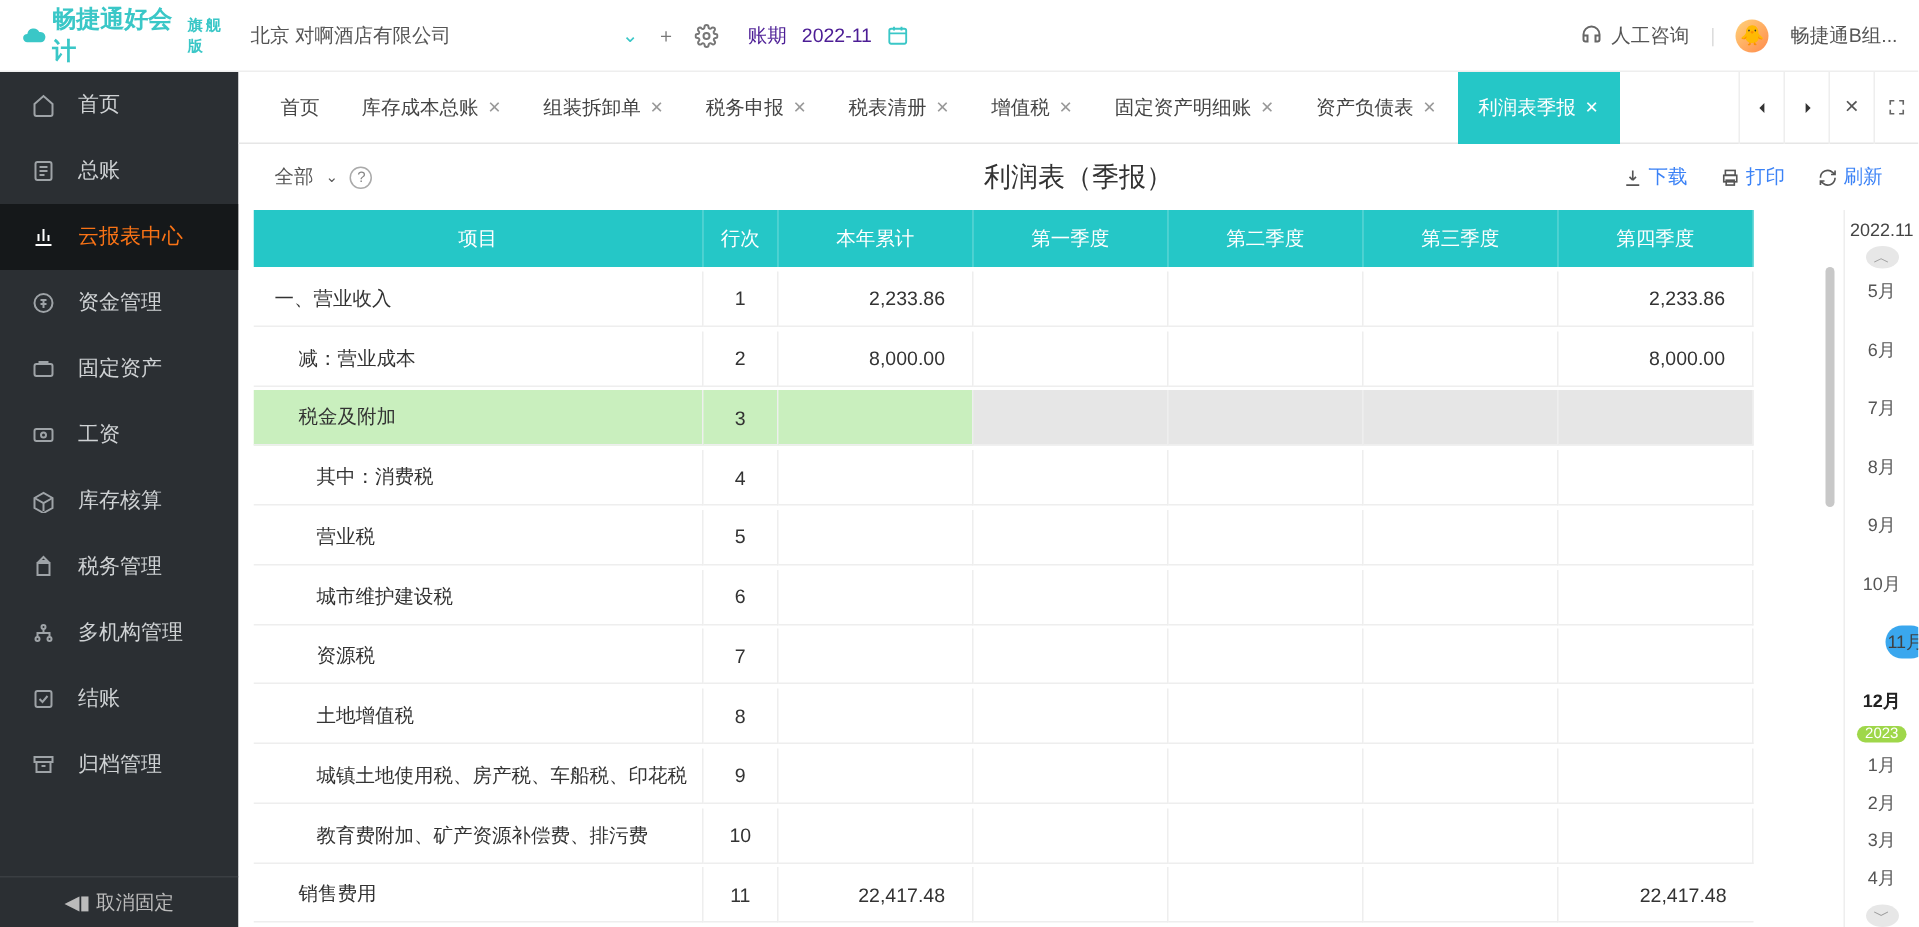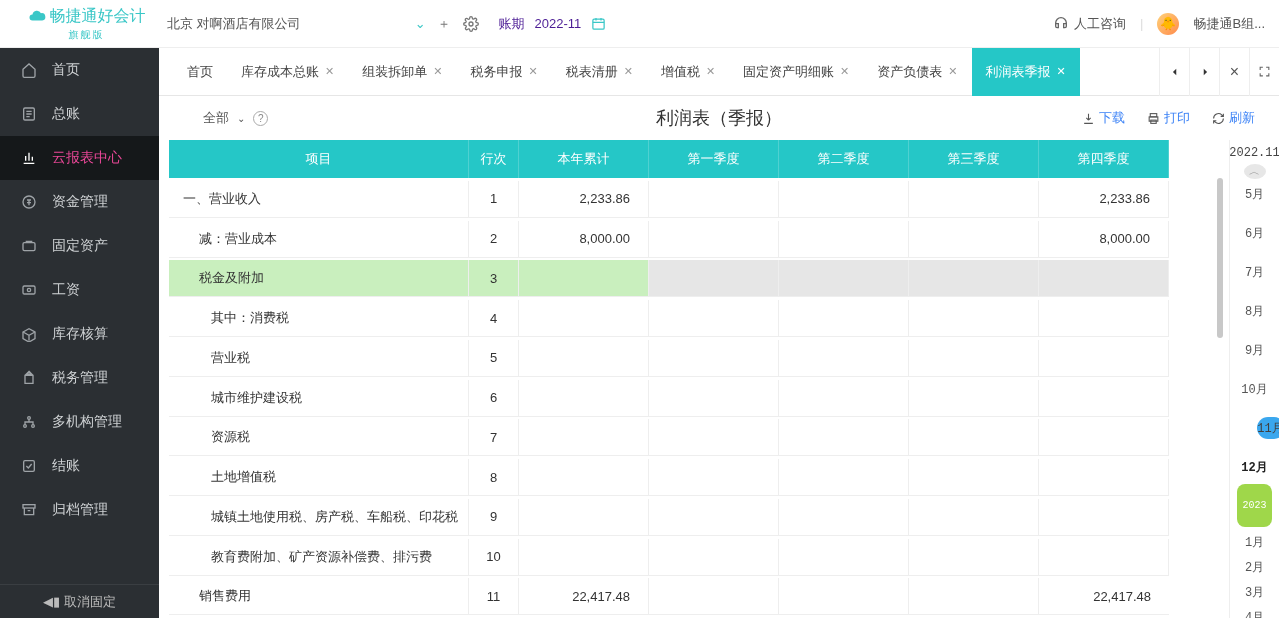--- a/index.html
+++ b/index.html
@@ -1,54 +1,54 @@
 <!DOCTYPE html>
 <html><head>
 <meta charset="utf-8">
 <style>
 * { margin: 0; padding: 0; box-sizing: border-box; }
 body { font-family: "Microsoft YaHei", -apple-system, sans-serif; font-size: 13px; color: #333; background: #fff; width: 1279px; height: 618px; overflow: hidden; position: relative; }
 
 
 .top-header { height: 48px; background: #fff; border-bottom: 1px solid #eee; display: flex; align-items: center; padding: 0 14px; }
-.logo-area { width: 145px; display: flex; align-items: center; color: #3ac7c7; font-size: 16px; font-weight: 400; flex-direction: column; justify-content: flex-start; }
+.logo-area { width: 145px; display: flex; align-items: center; color: #3ac7c7; font-size: 16px; font-weight: 700; flex-direction: row; justify-content: flex-start; }
 .logo-area .logo-main { display: flex; align-items: center; gap: 4px; }
 .logo-area .logo-sub { font-size: 10px; color: #3ac7c7; letter-spacing: 2px; margin-top: 1px; }
 .company-sel { display: flex; align-items: center; gap: 12px; color: #555; padding-left: 8px; }
 .company-sel .chev { color: #3ac7c7; }
 .company-sel .plus, .company-sel .gear { color: #777; cursor: pointer; }
 .period-area { display: flex; align-items: center; gap: 10px; margin-left: 20px; color: #4c1d95; }
 .period-area .period-val { }
 .period-area .cal-icon { color: #3ac7c7; }
 .flex-spacer { flex: 1; }
 .right-actions { display: flex; align-items: center; gap: 14px; color: #555; }
 .right-actions .avatar { width: 22px; height: 22px; border-radius: 50%; background: linear-gradient(135deg,#ffd27a,#ff8b4c); display: inline-flex; align-items: center; justify-content: center; font-size: 13px; }
 
 
 .sidebar { position: absolute; left: 0; top: 48px; bottom: 0; width: 159px; background: #2b2f33; color: #cfd2d4; display: flex; flex-direction: column; }
 .sidebar-item { height: 44px; display: flex; align-items: center; gap: 14px; padding: 0 20px; cursor: pointer; font-size: 14px; }
-.sidebar-item.active { background: #15181a; color: #ec4899; }
+.sidebar-item.active { background: #15181a; color: #f97316; }
 .sidebar-item .icon { width: 18px; display: inline-flex; justify-content: center; color: #9ea3a7; }
 .sidebar-item.active .icon { color: #fff; }
 .sidebar-bottom { margin-top: auto; height: 34px; display: flex; align-items: center; justify-content: center; color: #bbb; font-size: 13px; border-top: 1px solid #3a3e42; cursor: pointer; gap: 4px; }
 
 
 .main { position: absolute; left: 159px; top: 48px; right: 0; bottom: 0; background: #fff; display: flex; flex-direction: column; }
 
 
 .tabs-row { height: 48px; display: flex; align-items: center; border-bottom: 1px solid #e6e6e6; padding-left: 14px; }
 .tab { height: 48px; display: flex; align-items: center; padding: 0 14px; font-size: 13px; color: #444; gap: 6px; cursor: pointer; }
 .tab .close { color: #999; font-size: 11px; }
 .tab.active { background: #25c7c7; color: #fff; }
 .tab.active .close { color: #fff; }
 .tab-ctrl { width: 30px; height: 48px; display: flex; align-items: center; justify-content: center; color: #555; cursor: pointer; border-left: 1px solid #eee; }
 .tab-ctrl:first-of-type { border-left: none; }
 
 
-.sub-toolbar { height: 44px; display: flex; align-items: center; padding: 0 24px 0 44px; text-align: right; }
+.sub-toolbar { height: 44px; display: flex; align-items: center; padding: 0 24px 0 24px; text-align: right; }
 .sub-toolbar .filter-all { display: flex; align-items: center; gap: 8px; color: #555; cursor: pointer; }
 .sub-toolbar .qmark { width: 15px; height: 15px; border: 1px solid #aaa; border-radius: 50%; display: inline-flex; align-items: center; justify-content: center; font-size: 10px; color: #888; }
 .sub-toolbar .title { position: absolute; left: 50%; transform: translateX(-50%); font-size: 18px; color: #333; }
 .sub-toolbar .right-tools { margin-left: auto; display: flex; align-items: center; gap: 22px; color: #3b82f6; }
 .sub-toolbar .right-tools .tool { display: flex; align-items: center; gap: 4px; cursor: pointer; }
 
 
 .table-wrap { position: relative; flex: 1; overflow: hidden; padding: 0 10px 0 10px; }
 .table-container { margin-right: 56px; display: flex; height: 100%; overflow: hidden; }
 .table { display: grid; grid-template-columns: 300px 50px 130px 130px 130px 130px 130px; width: 100%; }
@@ -60,26 +60,26 @@
 .td.num { justify-content: flex-end; padding-right: 18px; }
 .td.seq { justify-content: center; }
 .indent1 { padding-left: 30px !important; }
 .indent2 { padding-left: 42px !important; }
 
 
 .vscroll { position: absolute; right: 56px; top: 38px; bottom: 0; width: 8px; }
 .vscroll-thumb { position: absolute; right: 0; top: 0; width: 6px; height: 160px; background: #c8c8c8; border-radius: 3px; }
 
 
-.year-panel { position: absolute; right: 0; top: 0; bottom: 0; width: 50px; background: #fff; border-left: 1px solid #eee; display: flex; flex-direction: column; align-items: center; padding-top: 6px; gap: 4px; font-family: Liberation Mono, monospace; }
+.year-panel { position: absolute; right: 0; top: 0; bottom: 0; width: 50px; background: #fff; border-left: 1px solid #eee; display: flex; flex-direction: column; align-items: center; padding-top: 6px; gap: 4px; }
 .year-panel .year-tag { font-size: 12px; color: #444; }
 .year-panel .month { width: 28px; height: 22px; font-size: 12px; color: #555; display: flex; align-items: center; justify-content: center; cursor: pointer; border-radius: 11px; }
 .year-panel .month.active { background: #3aa7ee; color: #404040; margin-left: 32px; }
 .year-panel .month.bold { font-weight: 700; color: #222; }
-.year-panel .year-badge { background: #9fd74a; color: #fff; border-radius: 8px; font-size: 10px; padding: 16px 5px; margin-top: 2px; }
+.year-panel .year-badge { background: #9fd74a; color: #fff; border-radius: 8px; font-size: 10px; padding: 0 5px; margin-top: 2px; }
 .year-panel .scroll-btn { width: 22px; height: 22px; border-radius: 50%; background: #e7e7e7; color: #999; display: flex; align-items: center; justify-content: center; font-size: 11px; cursor: pointer; }
 
 svg { display: block; }
 </style>
 </head>
 <body>
 
 <div class="top-header">
   <div class="logo-area">
     <div class="logo-main">

